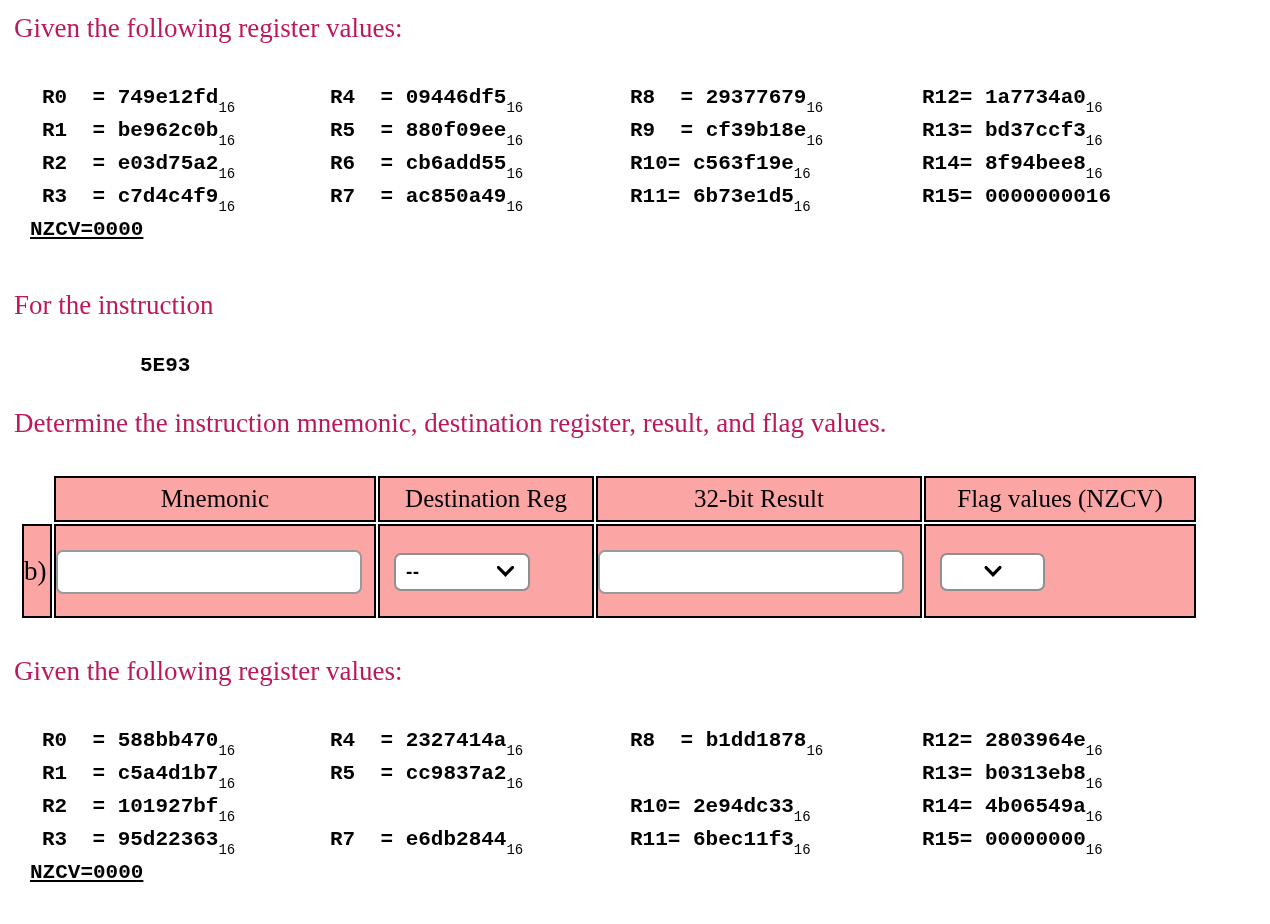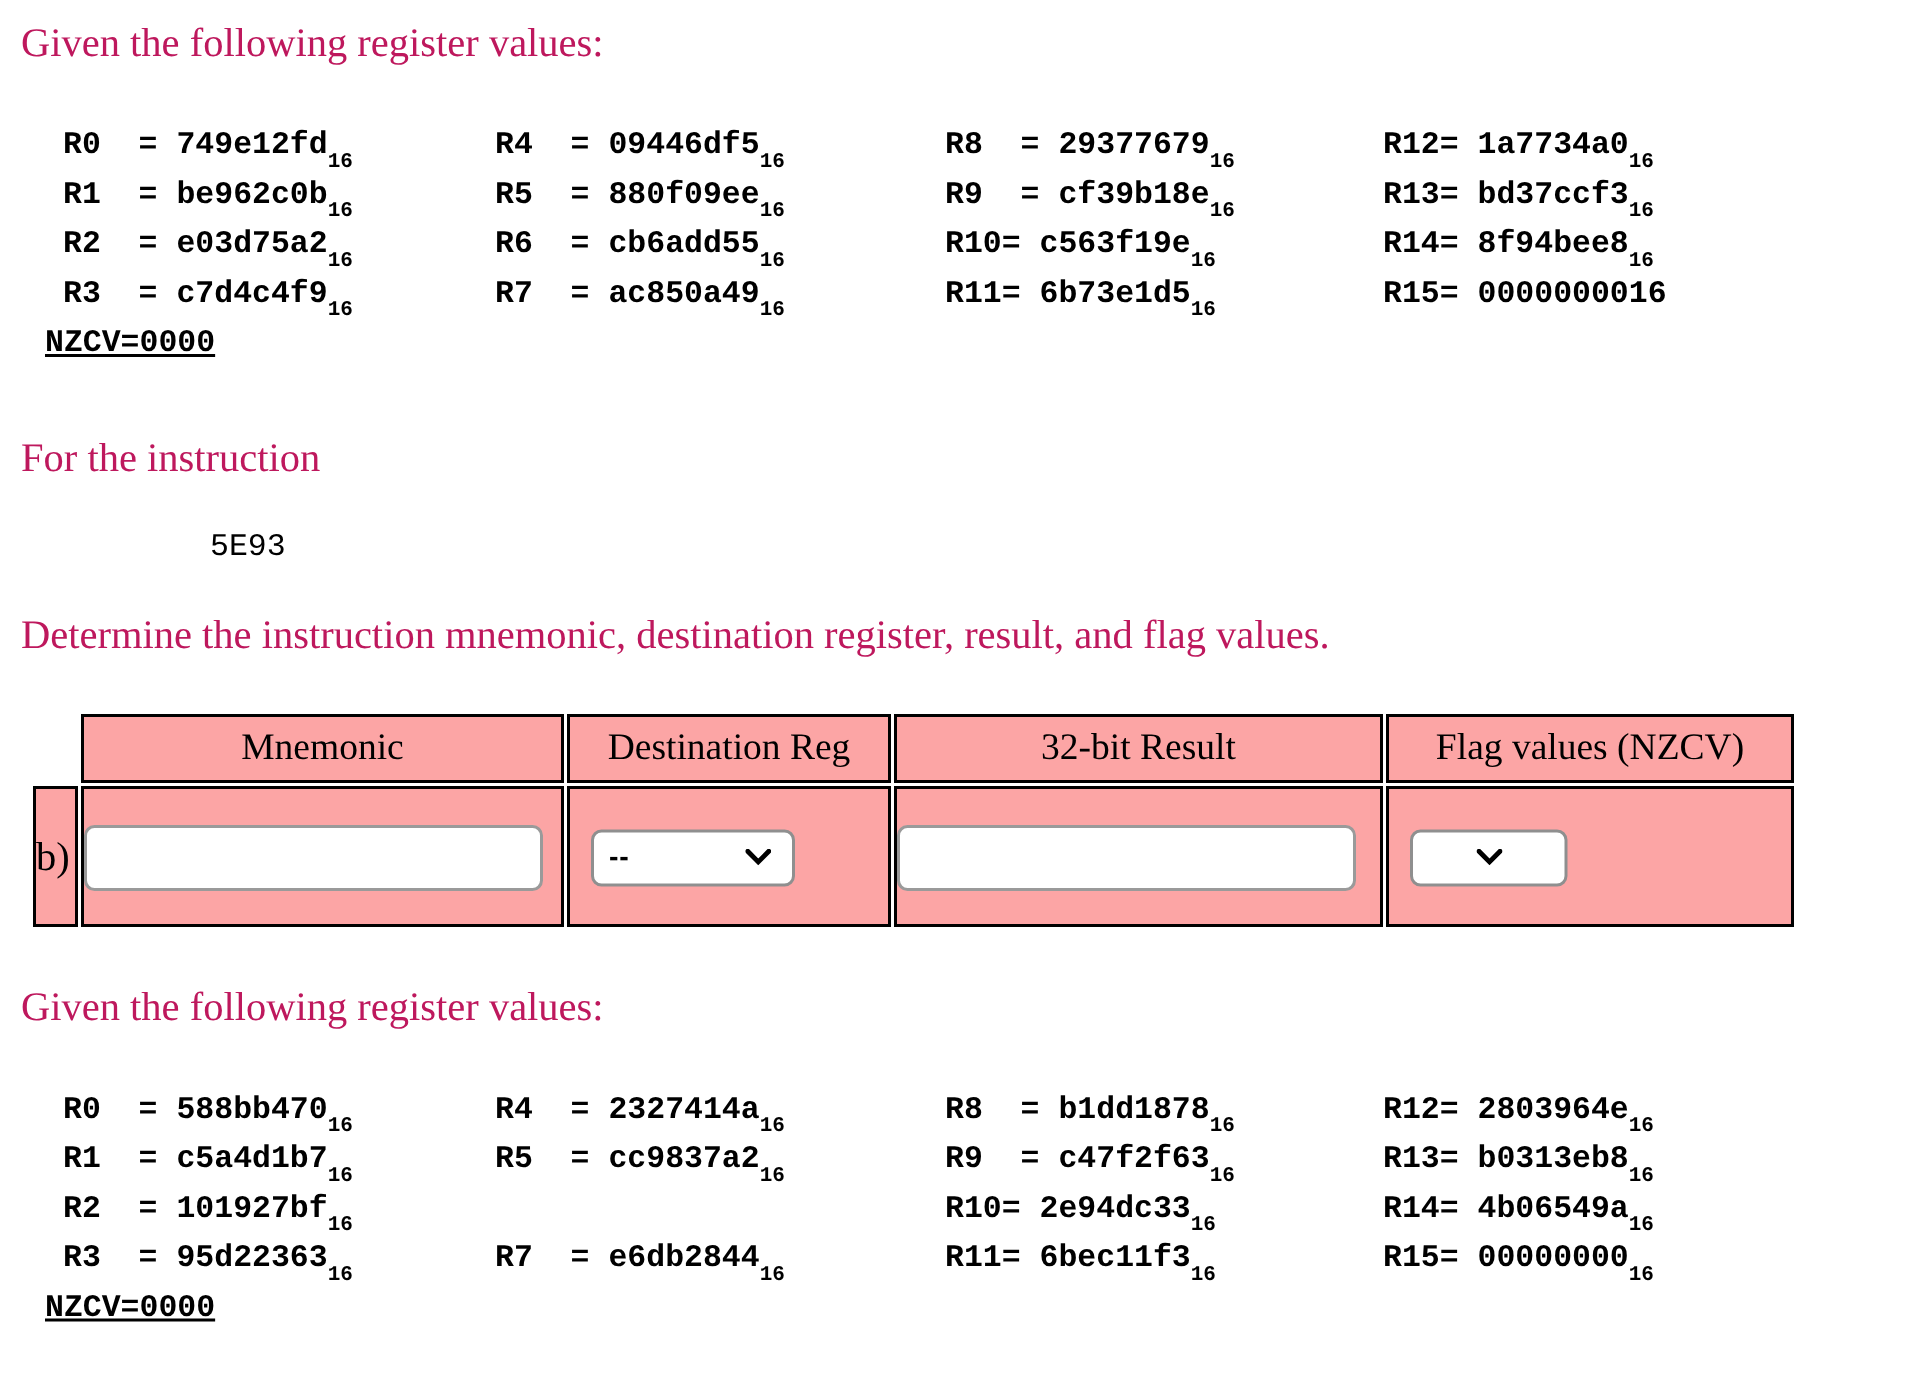--- a/index.html
+++ b/index.html
@@ -33,21 +33,21 @@
     font-size: 21px;
     color: #000;
     white-space: pre;
   }
   .sub {
     font-size: 14px;
     vertical-align: sub;
     position: relative;
     top: 4px;
     font-family: "Liberation Mono", "DejaVu Sans Mono", monospace;
-    font-weight: bold;
+    font-weight: normal;
   }
 
   
   .reg-block {
     position: absolute;
     left: 0;
     width: 1270px;
   }
   .reg-row {
     position: relative;
@@ -69,21 +69,21 @@
 
   
   .line {
     position: absolute;
     left: 14px;
   }
   .instr {
     position: absolute;
     left: 140px;
     font-family: "Liberation Mono", "DejaVu Sans Mono", monospace;
-    font-weight: normal;
+    font-weight: bold;
     font-size: 21px;
   }
 
   
   .answer-table {
     position: absolute;
     left: 20px;
     top: 474px;
     width: 1186px;
   }
@@ -275,21 +275,20 @@
   <div class="reg-block" id="regblock2" style="top:729px;">
       <div class="reg-row">
         <div class="reg-cell mono c0"><span>R0  = </span><span>588bb470</span><span class="sub">16</span></div>
         <div class="reg-cell mono c1"><span>R4  = </span><span>2327414a</span><span class="sub">16</span></div>
         <div class="reg-cell mono c2"><span>R8  = </span><span>b1dd1878</span><span class="sub">16</span></div>
         <div class="reg-cell mono c3"><span>R12= </span><span>2803964e</span><span class="sub">16</span></div>
       </div>
       <div class="reg-row">
         <div class="reg-cell mono c0"><span>R1  = </span><span>c5a4d1b7</span><span class="sub">16</span></div>
         <div class="reg-cell mono c1"><span>R5  = </span><span>cc9837a2</span><span class="sub">16</span></div>
-        <div class="reg-cell mono c2"><span>R9  = </span><span>c47f2f63</span><span class="sub">16</span></div>
         <div class="reg-cell mono c3"><span>R13= </span><span>b0313eb8</span><span class="sub">16</span></div>
       </div>
       <div class="reg-row">
         <div class="reg-cell mono c0"><span>R2  = </span><span>101927bf</span><span class="sub">16</span></div>
         <div class="reg-cell mono c2"><span>R10= </span><span>2e94dc33</span><span class="sub">16</span></div>
         <div class="reg-cell mono c3"><span>R14= </span><span>4b06549a</span><span class="sub">16</span></div>
       </div>
       <div class="reg-row">
         <div class="reg-cell mono c0"><span>R3  = </span><span>95d22363</span><span class="sub">16</span></div>
         <div class="reg-cell mono c1"><span>R7  = </span><span>e6db2844</span><span class="sub">16</span></div>

